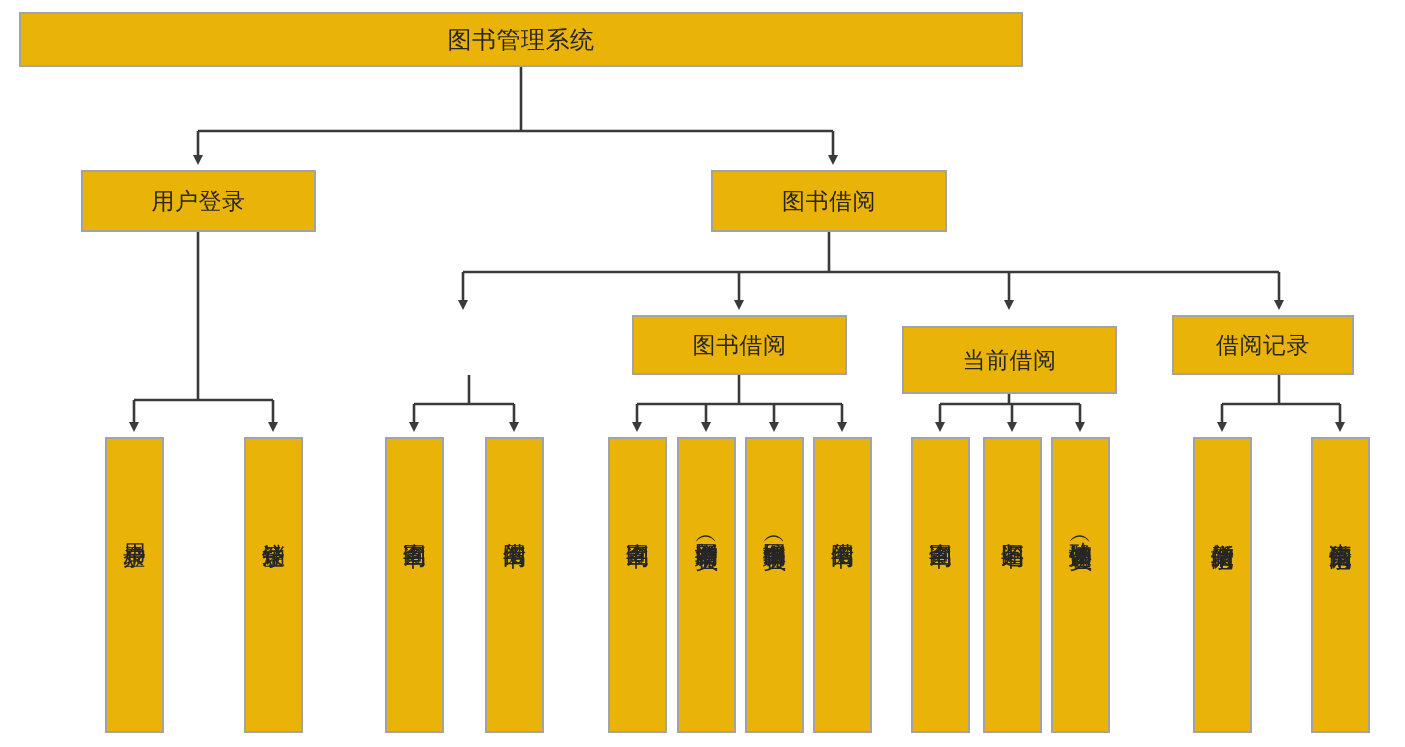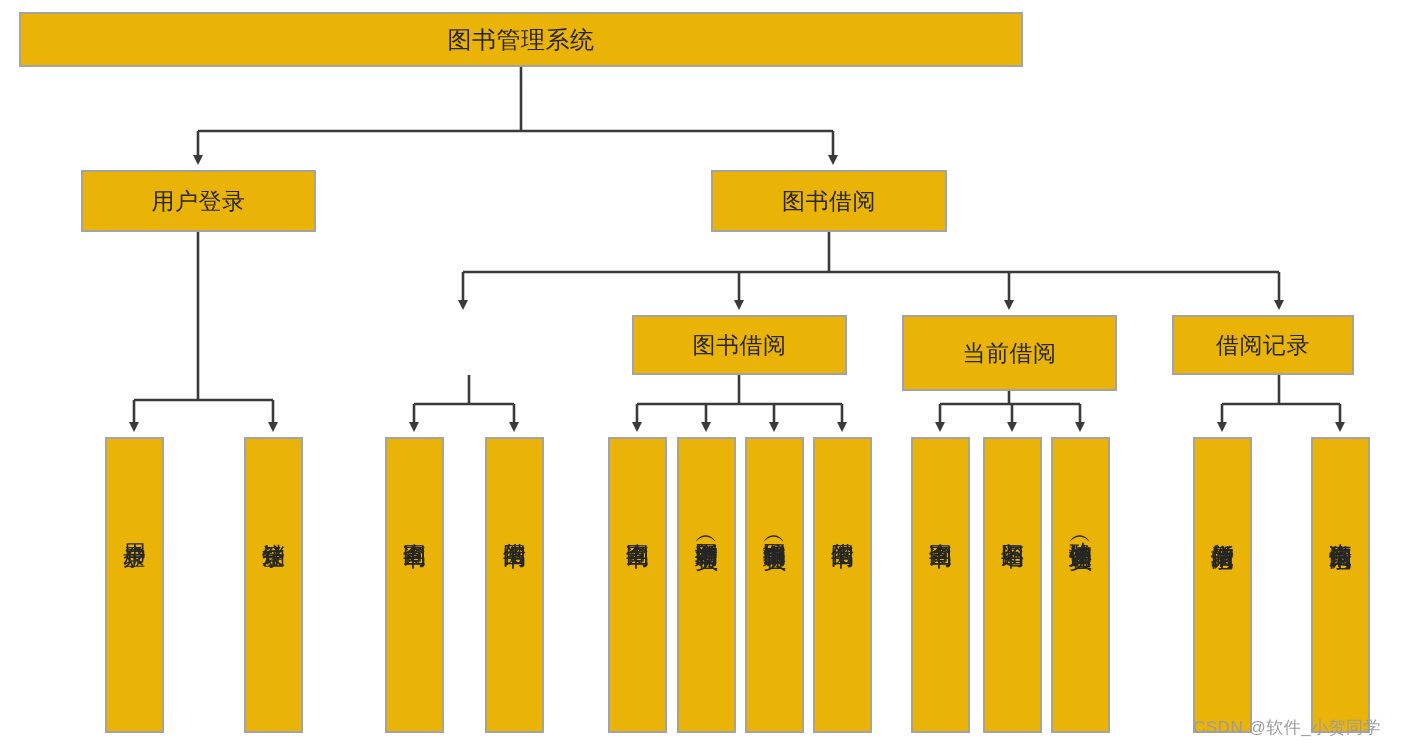--- a/index.html
+++ b/index.html
@@ -133,21 +133,21 @@
   <div class="node h-node" style="left: 81px; top: 170px; width: 235px; height: 62px;">
     <span class="label">用户登录</span>
   </div>
   <div class="node h-node" style="left: 711px; top: 170px; width: 236px; height: 62px;">
     <span class="label">图书借阅</span>
   </div>
 
   <div class="node h-node" style="left: 632px; top: 315px; width: 215px; height: 60px;">
     <span class="label">图书借阅</span>
   </div>
-  <div class="node h-node" style="left: 902px; top: 315px; width: 215px; height: 76px;">
+  <div class="node h-node" style="left: 902px; top: 326px; width: 215px; height: 68px;">
     <span class="label">当前借阅</span>
   </div>
   <div class="node h-node" style="left: 1172px; top: 315px; width: 182px; height: 60px;">
     <span class="label">借阅记录</span>
   </div>
 
   <div class="node v-node" style="left: 105px; top: 437px; width: 59px; height: 296px;">
     <span class="label" style="margin-top: 86.4px;">用户登录</span>
   </div>
   <div class="node v-node" style="left: 244px; top: 437px; width: 59px; height: 296px;">
@@ -180,15 +180,14 @@
   <div class="node v-node" style="left: 1051px; top: 437px; width: 59px; height: 296px;">
     <span class="label" style="margin-top: 84.9px;">确认归还（管理员）</span>
   </div>
   <div class="node v-node" style="left: 1193px; top: 437px; width: 59px; height: 296px;">
     <span class="label" style="margin-top: 85.8px;">新增借阅记录</span>
   </div>
   <div class="node v-node" style="left: 1311px; top: 437px; width: 59px; height: 296px;">
     <span class="label" style="margin-top: 85.8px;">查询借阅记录</span>
   </div>
 
-  <div class="watermark" style="left: 1193px; top: 716px;">CSDN @软件_小贺同学</div>
 
 </div>
 
 </body></html>

